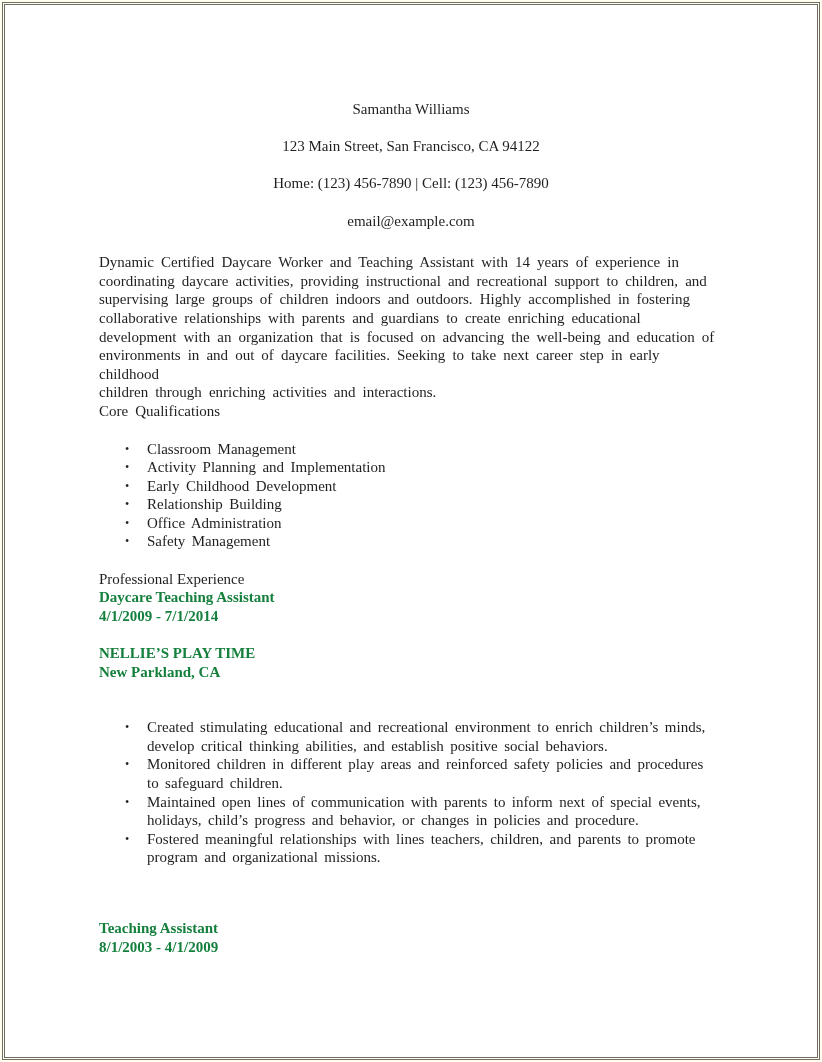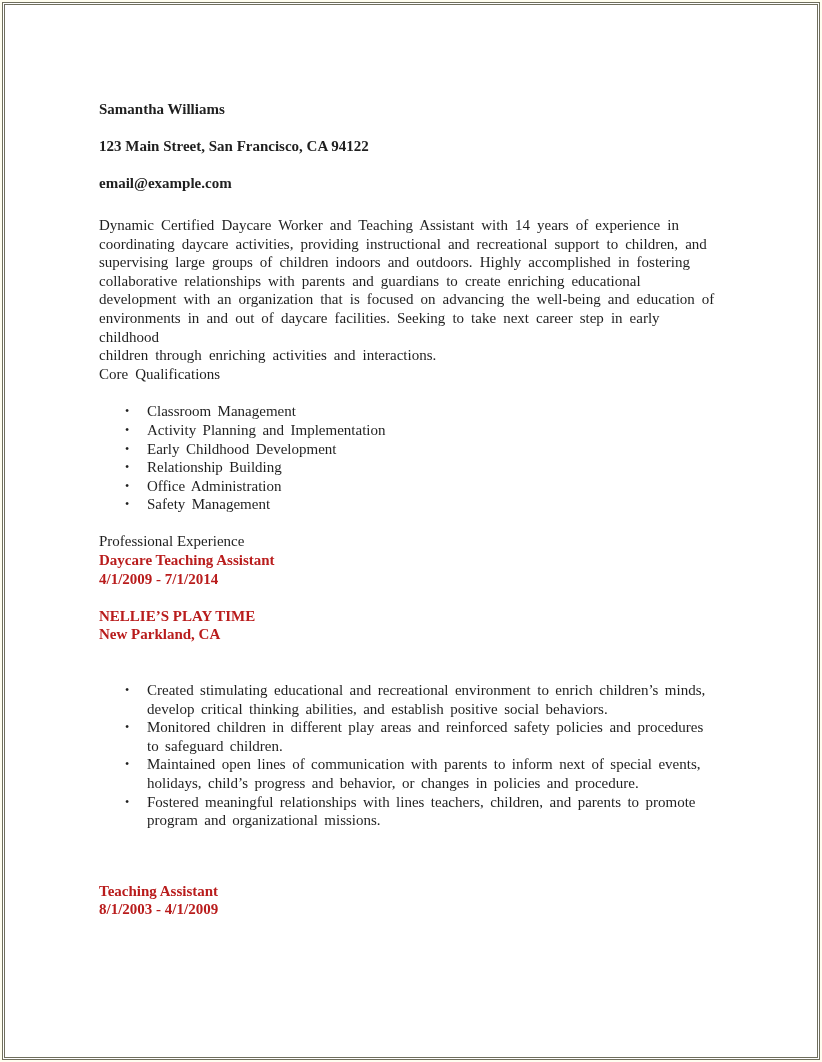--- a/index.html
+++ b/index.html
@@ -22,22 +22,22 @@
     overflow: hidden;
   }
   .content {
     width: 624px;
     margin: 95px auto 0 auto;
     font-size: 15px;
     line-height: 18.6px;
     color: #1f1f1f;
   }
   .hdr-line {
+    text-align: center;
     margin: 0 0 18.6px 0;
-    font-weight: bold;
   }
   .summary {
     margin: 23px 0 0 0;
     word-spacing: 0.22em;
     font-family: Liberation Serif, serif;
   }
   .summary div { min-height: 18.6px; }
   .section-heading {
     word-spacing: 0.22em;
   }
@@ -56,41 +56,42 @@
     box-sizing: content-box;
     font-size: 12px;
     line-height: 18.6px;
   }
   .li .li-text { flex: 1; }
   .exp-label {
     margin-top: 18.6px;
   }
   .bold-line {
     font-weight: bold;
-    color: #b91c1c;
+    color: #15803d;
   }
   .company-block {
     margin-top: 18.6px;
   }
   .job-bullets {
     margin-top: 37px;
     word-spacing: 0.18em;
   }
   .job2-block {
     margin-top: 52px;
   }
 </style>
 </head>
 <body>
 
 <div class="page-frame">
   <div class="content">
 
     <div class="hdr-line">Samantha Williams</div>
     <div class="hdr-line">123 Main Street, San Francisco, CA 94122</div>
+    <div class="hdr-line">Home: (123) 456-7890 | Cell: (123) 456-7890</div>
     <div class="hdr-line">email@example.com</div>
 
     <div class="summary">
       <div>Dynamic Certified Daycare Worker and Teaching Assistant with 14 years of experience in</div>
       <div>coordinating daycare activities, providing instructional and recreational support to children, and</div>
       <div>supervising large groups of children indoors and outdoors. Highly accomplished in fostering</div>
       <div>collaborative relationships with parents and guardians to create enriching educational</div>
       <div>development with an organization that is focused on advancing the well-being and education of</div>
       <div>environments in and out of daycare facilities. Seeking to take next career step in early childhood</div>
       <div>children through enriching activities and interactions.</div>

